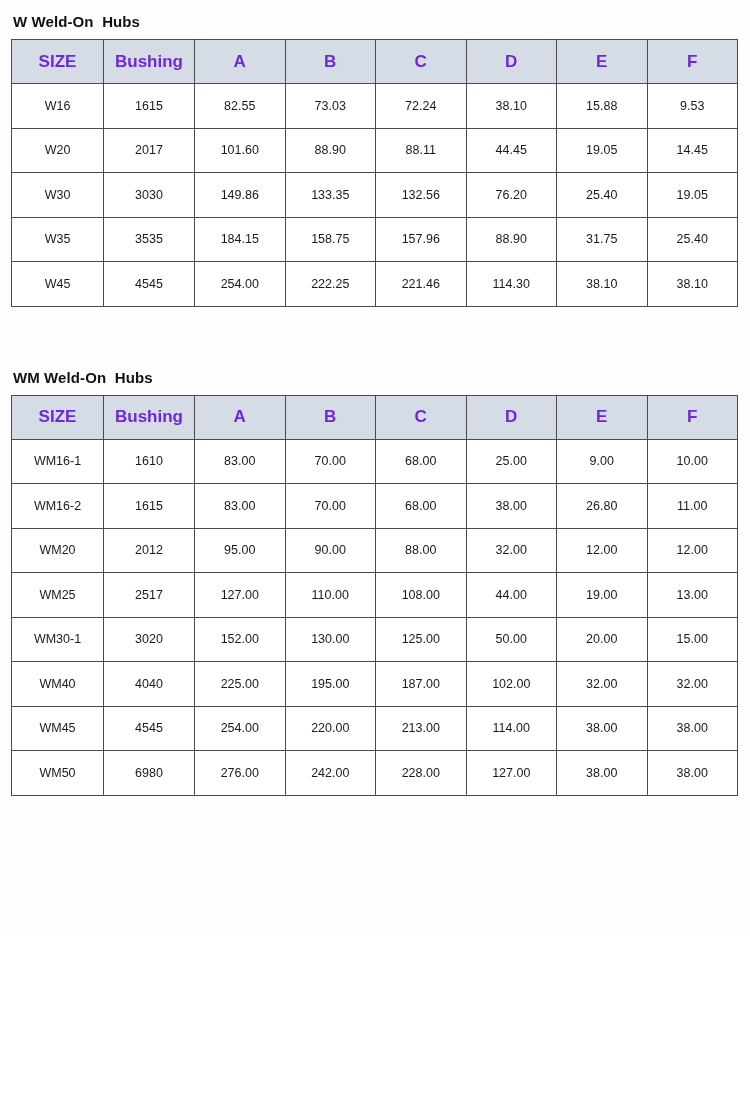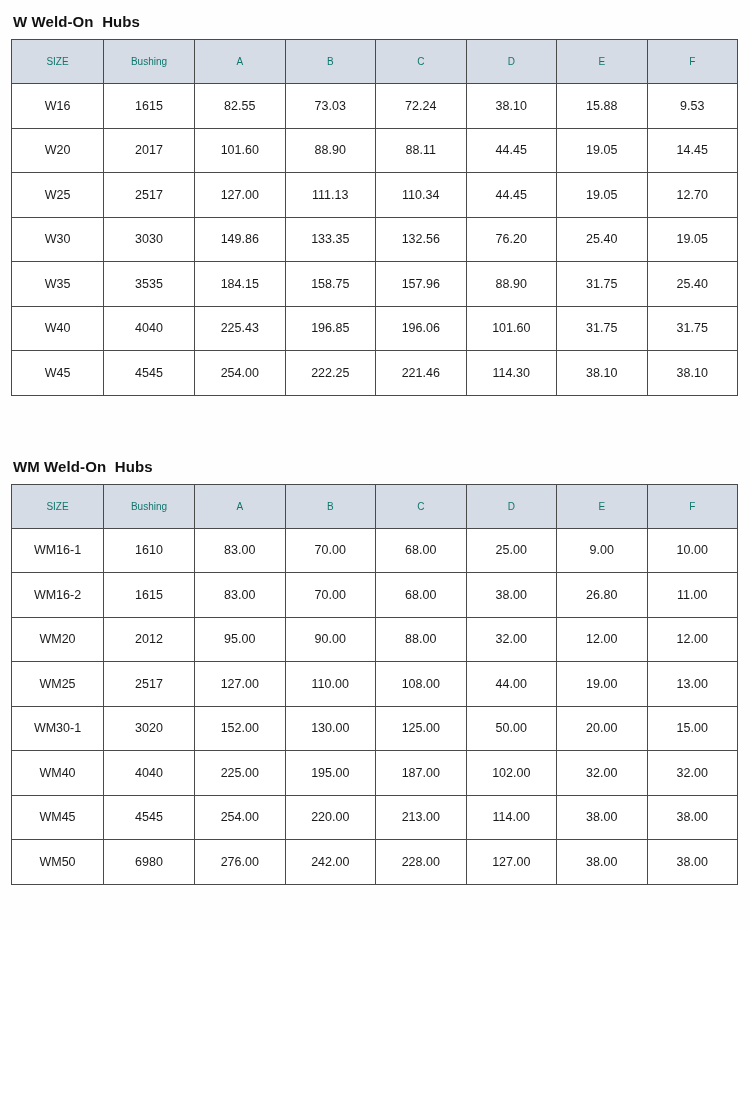--- a/index.html
+++ b/index.html
@@ -52,22 +52,23 @@
     text-align: center;
     vertical-align: middle;
     font-size: 12.5px;
     color: #1a1a1a;
     font-weight: normal;
     padding: 0;
   }
   table.spec thead th {
     background: #d6dce5;
     height: 43px;
-    font-size: 10px;
-    color: #0f766e;
+    font-size: 17px;
+    color: #6d28d9;
+    font-weight: bold;
   }
   table.spec tbody td {
     background: #ffffff;
     height: 43.5px;
   }
   
   .gap-title-table { height: 9px; }
   .gap-sections { height: 62px; }
   .top-pad { height: 13px; }
 </style>
@@ -122,60 +123,40 @@
             <td>W20</td>
             <td>2017</td>
             <td>101.60</td>
             <td>88.90</td>
             <td>88.11</td>
             <td>44.45</td>
             <td>19.05</td>
             <td>14.45</td>
           </tr>
           <tr>
-            <td>W25</td>
-            <td>2517</td>
-            <td>127.00</td>
-            <td>111.13</td>
-            <td>110.34</td>
-            <td>44.45</td>
-            <td>19.05</td>
-            <td>12.70</td>
-          </tr>
-          <tr>
             <td>W30</td>
             <td>3030</td>
             <td>149.86</td>
             <td>133.35</td>
             <td>132.56</td>
             <td>76.20</td>
             <td>25.40</td>
             <td>19.05</td>
           </tr>
           <tr>
             <td>W35</td>
             <td>3535</td>
             <td>184.15</td>
             <td>158.75</td>
             <td>157.96</td>
             <td>88.90</td>
             <td>31.75</td>
             <td>25.40</td>
           </tr>
           <tr>
-            <td>W40</td>
-            <td>4040</td>
-            <td>225.43</td>
-            <td>196.85</td>
-            <td>196.06</td>
-            <td>101.60</td>
-            <td>31.75</td>
-            <td>31.75</td>
-          </tr>
-          <tr>
             <td>W45</td>
             <td>4545</td>
             <td>254.00</td>
             <td>222.25</td>
             <td>221.46</td>
             <td>114.30</td>
             <td>38.10</td>
             <td>38.10</td>
           </tr>
         </tbody>

